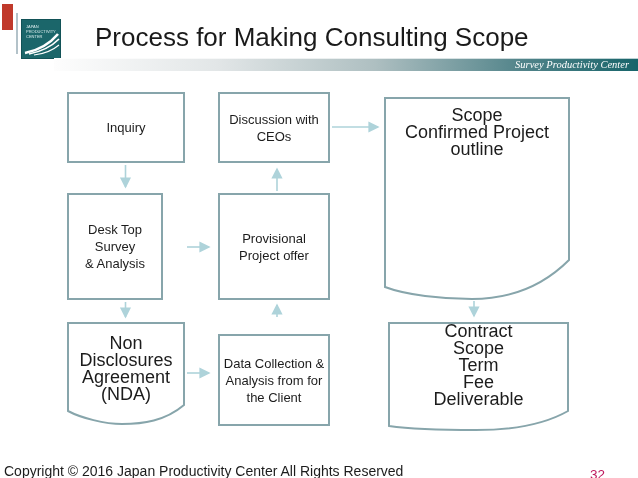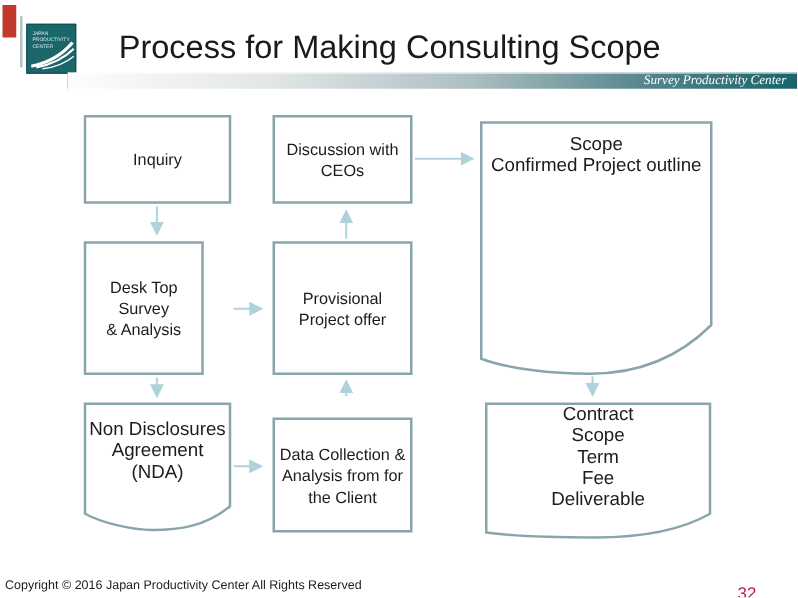--- a/index.html
+++ b/index.html
@@ -27,26 +27,26 @@
   }
   
   .pbox{
     position:absolute;background:#ffffff;border:2px solid #87a5ab;box-sizing:border-box;
     display:flex;align-items:center;justify-content:center;text-align:center;
     font-size:13px;line-height:17px;white-space:pre-line;
   }
   .doc{position:absolute;}
   .doc svg{position:absolute;left:0;top:0;overflow:visible;}
   .doc-text{
-    position:absolute;left:0;right:0;text-align:center;font-size:15px;line-height:17px;
+    position:absolute;left:0;right:0;text-align:center;font-size:18px;line-height:17px;
     white-space:pre-line;
   }
   .arrows{position:absolute;left:0;top:0;pointer-events:none;}
   
-  .copyright{position:absolute;left:4px;top:463px;font-size:10px;color:#1c1c1c;}
+  .copyright{position:absolute;left:4px;top:463px;font-size:14px;color:#1c1c1c;}
   .page-num{position:absolute;left:590px;top:467px;font-size:13.5px;color:#be185d;}
 </style>
 </head>
 <body>
 
 <div class="slide">
 
   <div class="red-accent"></div>
   <div class="vline"></div>
 

